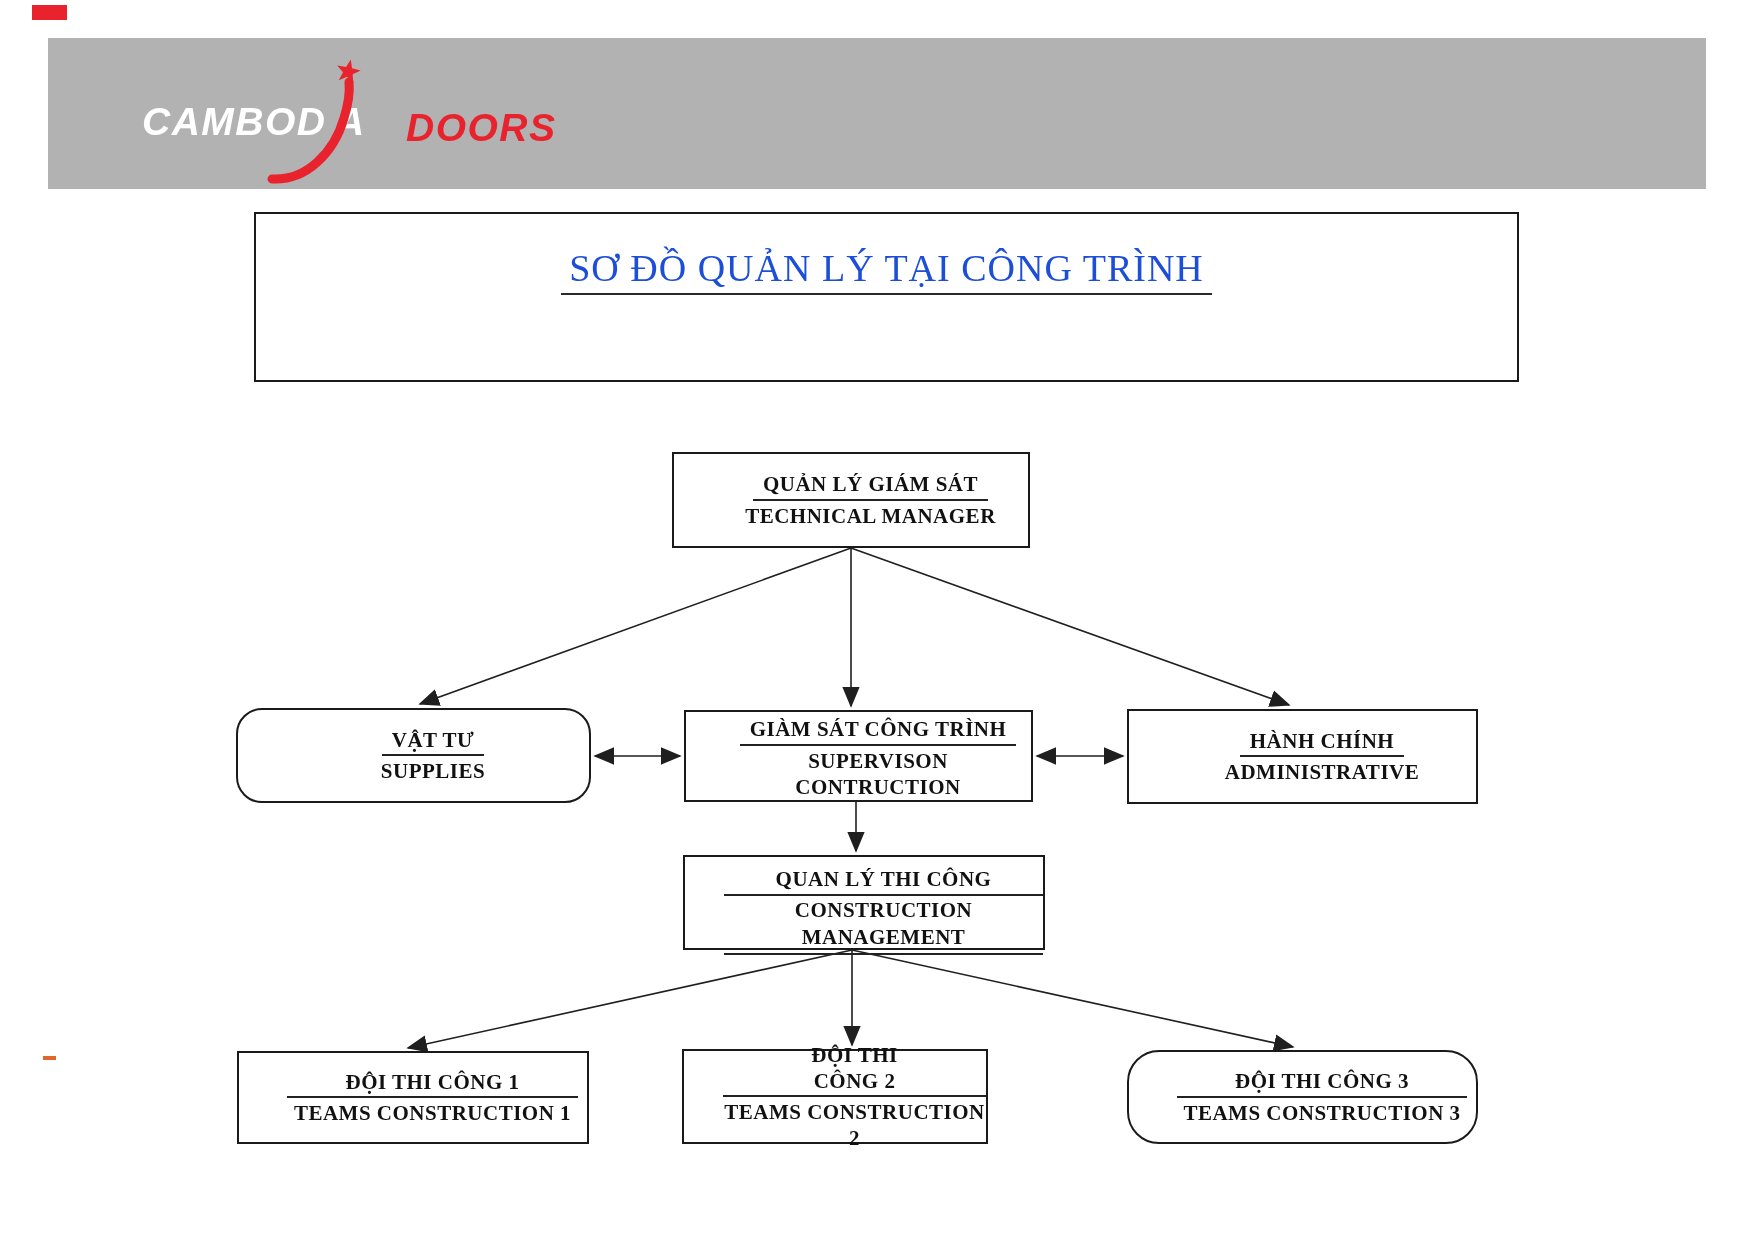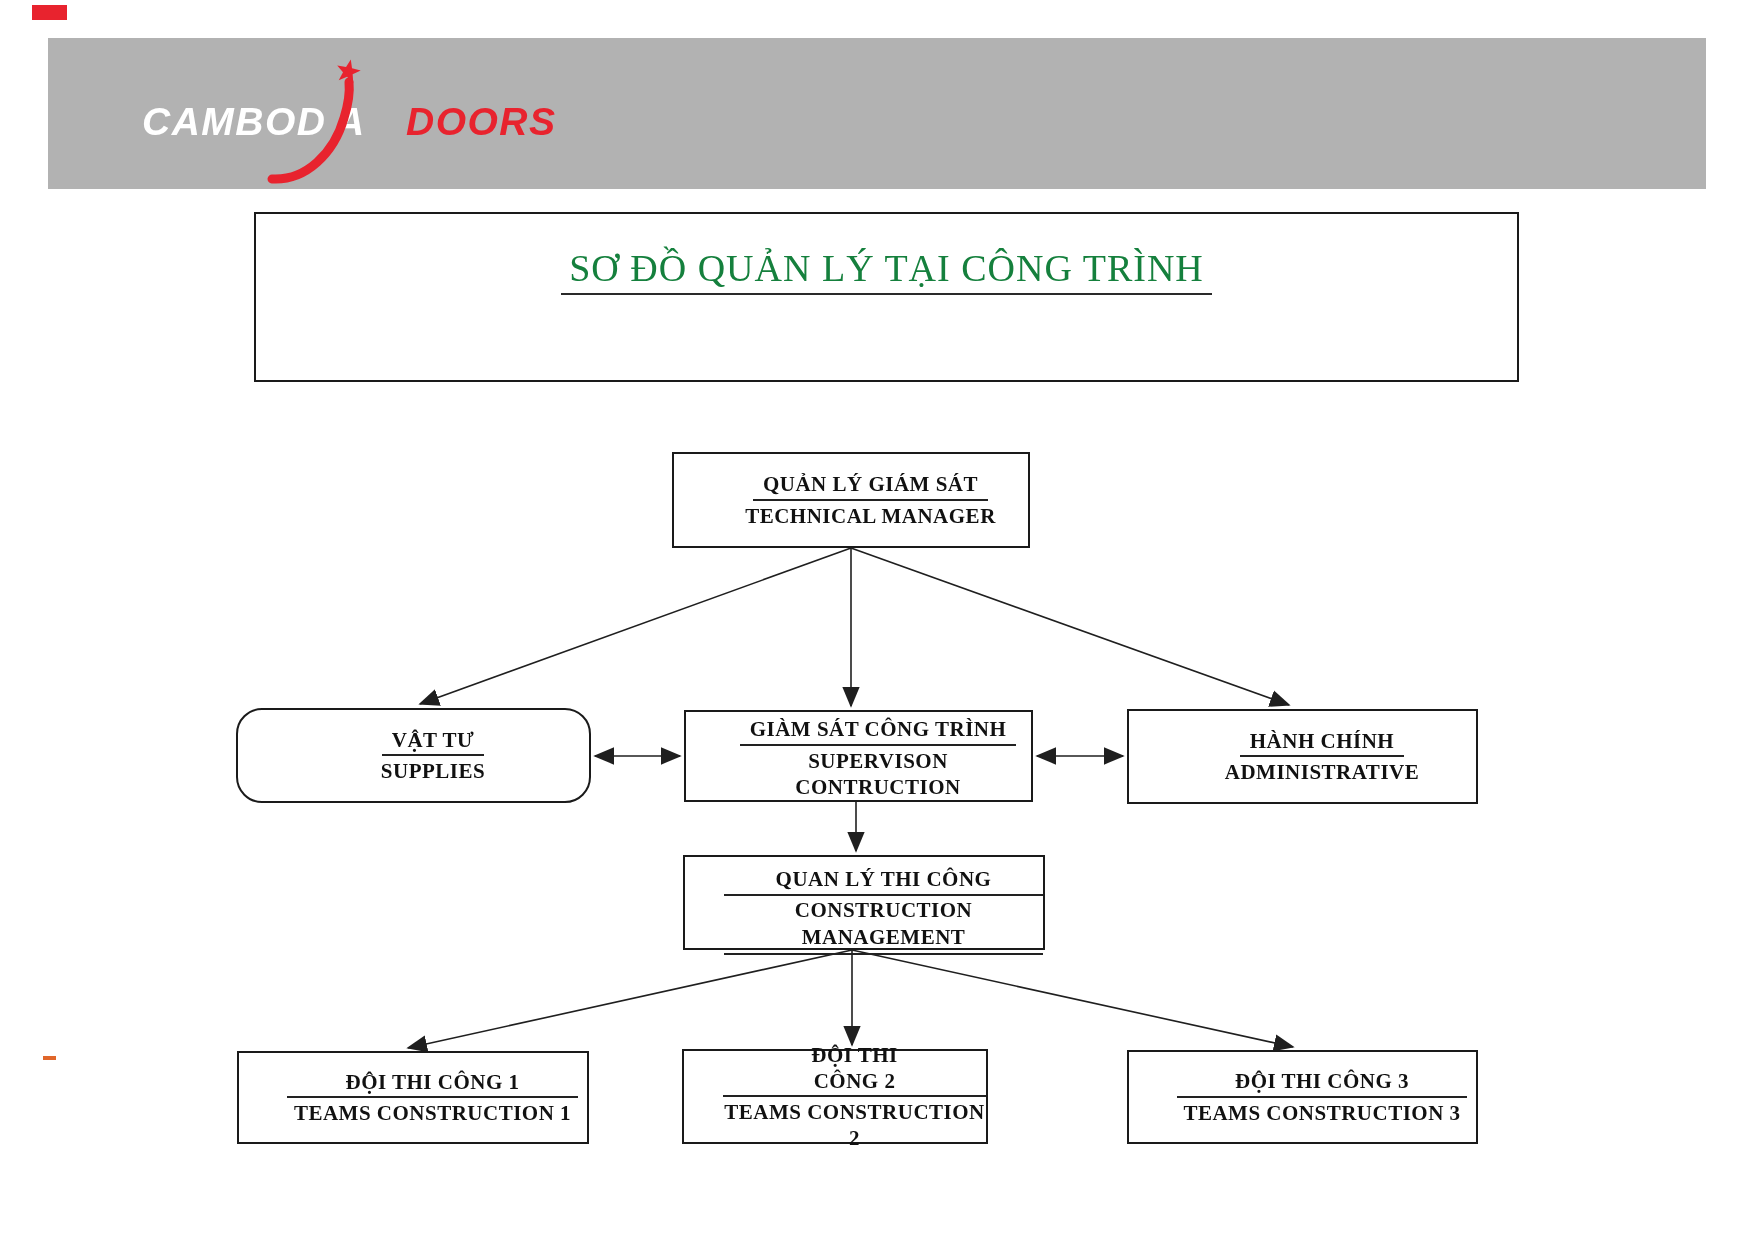--- a/index.html
+++ b/index.html
@@ -12,46 +12,46 @@
   .dash-mark   { position:absolute; left:43px; top:1056px; width:13px; height:4px; background:#e0662a; }
 
   
   .band { position:absolute; left:48px; top:38px; width:1658px; height:151px; background:#b2b2b2; }
   .logo { position:absolute; left:0; top:0; width:620px; height:151px; }
   .logo-word { position:absolute; top:62px; font-family:"Liberation Sans", sans-serif;
                font-style:italic; font-weight:bold; font-size:39px; letter-spacing:1.5px;
                color:#ffffff; white-space:nowrap;text-align:center; }
   .lw1 { left:94px; }
   .lw2 { left:288px; }
-  .lw3 { left:358px; color:#e8232e; }
+  .lw3 { left:358px; color:#e8232e;margin-top:6px; }
   .swoosh { position:absolute; left:210px; top:8px; }
 
   
   .titlebox { position:absolute; left:254px; top:212px; width:1265px; height:170px;
-              border:2px solid #1a1a1a; text-align:center; padding-top:32px; color:#15803d; }
+              border:2px solid #1a1a1a; text-align:center; padding-top:32px; color:#1d4ed8; }
   .title-vi { display:inline-block; font-size:38px; letter-spacing:1px;
               border-bottom:2px solid #2a2a2a; padding:0 8px 3px; }
   .title-en { font-size:38px; letter-spacing:1px; margin-top:3px; }
 
   
   .node { position:absolute; border:2px solid #1a1a1a; background:#ffffff; text-align:center;
           display:flex; flex-direction:column; justify-content:center; align-items:center;
           font-weight:bold; font-size:21px; letter-spacing:0.5px; color:#111; line-height:1.25;padding-left:39px; }
   .node .vi { display:inline-block; border-bottom:2px solid #222; padding:0 10px 1px; }
   .node .vi.wide { padding:0 58px 1px; }
   .node .en { margin-top:2px; }
 
   .n-tm  { left:672px;  top:452px;  width:358px; height:96px; }
   .n-sup { left:236px;  top:708px;  width:355px; height:95px;border-radius:26px; }
   .n-sv  { left:684px;  top:710px;  width:349px; height:92px;justify-content:flex-end; }
   .n-adm { left:1127px; top:709px;  width:351px; height:95px; }
   .n-mg  { left:683px;  top:855px;  width:362px; height:95px; justify-content:flex-start; }
   .n-t1  { left:237px;  top:1051px; width:352px; height:93px; }
   .n-t2  { left:682px;  top:1049px; width:306px; height:95px; }
-  .n-t3  { left:1127px; top:1050px; width:351px; height:94px; }
+  .n-t3  { left:1127px; top:1050px; width:351px; height:94px;border-radius:32px; }
 
   .n-mg .row1 { width:100%; border-bottom:2px solid #222; padding:9px 0 2px; }
   .n-mg .row2 { width:100%; border-bottom:2px solid #222; padding:1px 0 3px; }
 
   .connectors { position:absolute; left:0; top:0; width:1754px; height:1240px; }
   .connectors line { stroke:#1f1f1f; stroke-width:1.6; }
 </style>
 </head>
 <body>
 

